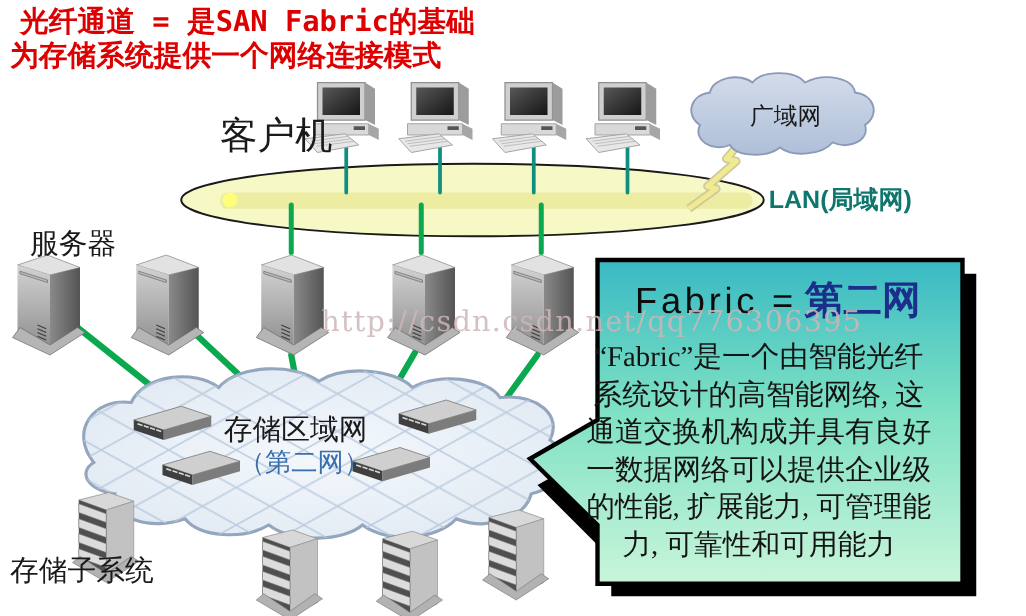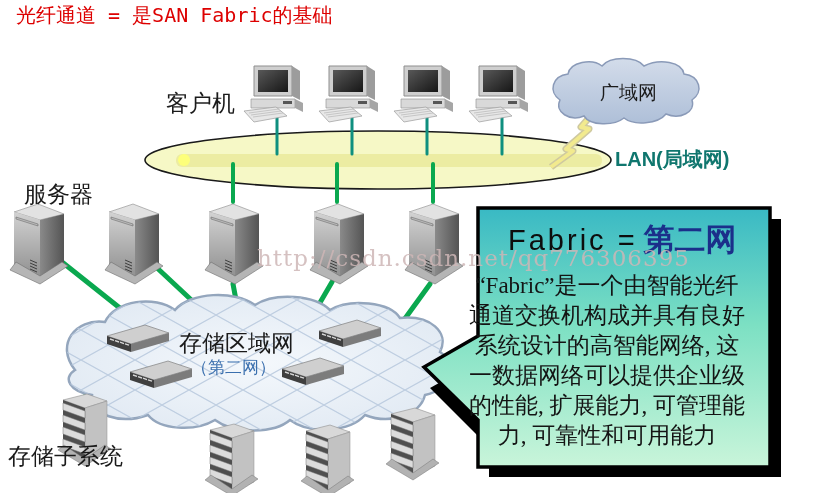--- a/index.html
+++ b/index.html
@@ -1,30 +1,30 @@
 <!DOCTYPE html>
 <html><head>
 <meta charset="utf-8">
 <style>
   html,body{margin:0;padding:0;background:#fff;}
   .stage{position:relative;width:821px;height:493px;background:#ffffff;overflow:hidden;
          font-family:"Liberation Sans",sans-serif;}
   .abs{position:absolute;white-space:nowrap;}
-  .title-line{font-family:"DejaVu Sans Mono",monospace;font-weight:normal;
-              font-size:20px;color:#dd0000;letter-spacing:0px;}
+  .title-line{font-family:"DejaVu Sans Mono",monospace;font-weight:bold;
+              font-size:23px;color:#dd0000;letter-spacing:0px;}
   .cjk-serif{font-family:"Liberation Serif",serif;color:#1a1a1a;}
-  .lbl-clients{left:166px;top:88px;font-size:23px;}
+  .lbl-clients{left:176px;top:88px;font-size:30px;}
   .lbl-servers{left:24px;top:179px;font-size:23px;}
   .lbl-storage{left:8px;top:441px;font-size:23px;}
   .lbl-wan{left:600px;top:80px;font-size:19px;}
   .lbl-lan{left:615px;top:146px;font-size:20px;font-weight:bold;color:#0f766e;text-align:center;}
   .lbl-firstnet{left:304px;top:138px;font-size:31px;font-weight:bold;color:#16368c;
                 font-family:"Liberation Serif",serif;}
   .lbl-san1{left:179px;top:328px;font-size:23px;}
-  .lbl-san2{left:191px;top:356px;font-size:17px;color:#3a6fae;}
+  .lbl-san2{left:191px;top:356px;font-size:21px;color:#3a6fae;}
   .fab-title{left:508px;top:219px;width:272px;}
   .fab-title .en{font-family:"Liberation Sans",sans-serif;font-size:29px;color:#0d0d0d;
                  letter-spacing:3px;}
   .fab-title .cn{font-family:"Liberation Serif",serif;font-size:31px;font-weight:bold;
                  color:#1b2f8a;margin-left:6px;}
   .fab-body{left:469px;top:271px;width:276px;text-align:center;
             font-family:"Liberation Serif",serif;font-size:23px;line-height:30px;
             color:#141414;white-space:nowrap;}
   .watermark{left:257px;top:245px;font-family:"DejaVu Serif",serif;font-size:23px;
              color:rgba(206,182,182,0.85);letter-spacing:1px;z-index:30;}
@@ -162,35 +162,36 @@
     <use href="#sto" x="383" y="406" width="58" height="82"></use>
 
     <g>
       <rect x="489" y="219" width="292" height="258" fill="#000000"></rect>
       <polygon points="484,442 430,388 484,358" fill="#000000"></polygon>
       <path d="M478,208 L770,208 L770,467 L478,467 L478,420 L424,367 L478,336 Z" fill="url(#boxGrad)" stroke="#000000" stroke-width="3.5" stroke-linejoin="miter"></path>
     </g>
   </svg>
 
   <div class="abs txt title-line" style="left:16px;top:2px">光纤通道 = 是SAN Fabric的基础</div>
+  <div class="abs txt title-line" style="left:8px;top:29px">为存储系统提供一个网络连接模式</div>
 
   <div class="abs txt cjk-serif lbl-clients">客户机</div>
   <div class="abs txt cjk-serif lbl-wan">广域网</div>
   <div class="abs txt lbl-lan">LAN(局域网)</div>
   <div class="abs txt cjk-serif lbl-servers">服务器</div>
   <div class="abs txt cjk-serif lbl-san1">存储区域网</div>
   <div class="abs txt cjk-serif lbl-san2">（第二网）</div>
   <div class="abs txt cjk-serif lbl-storage">存储子系统</div>
 
   <div class="abs txt fab-title">
     <span class="en">Fabric =</span><span class="cn">第二网</span>
   </div>
   <div class="abs txt fab-body">
     <div>“Fabric”是一个由智能光纤</div>
+    <div>系统设计的高智能网络, 这</div>
     <div>通道交换机构成并具有良好</div>
-    <div>系统设计的高智能网络, 这</div>
     <div>一数据网络可以提供企业级</div>
     <div>的性能, 扩展能力, 可管理能</div>
     <div>力, 可靠性和可用能力</div>
   </div>
 
   <div class="abs watermark">http://csdn.csdn.net/qq776306395</div>
 </div>
 
 </body></html>

